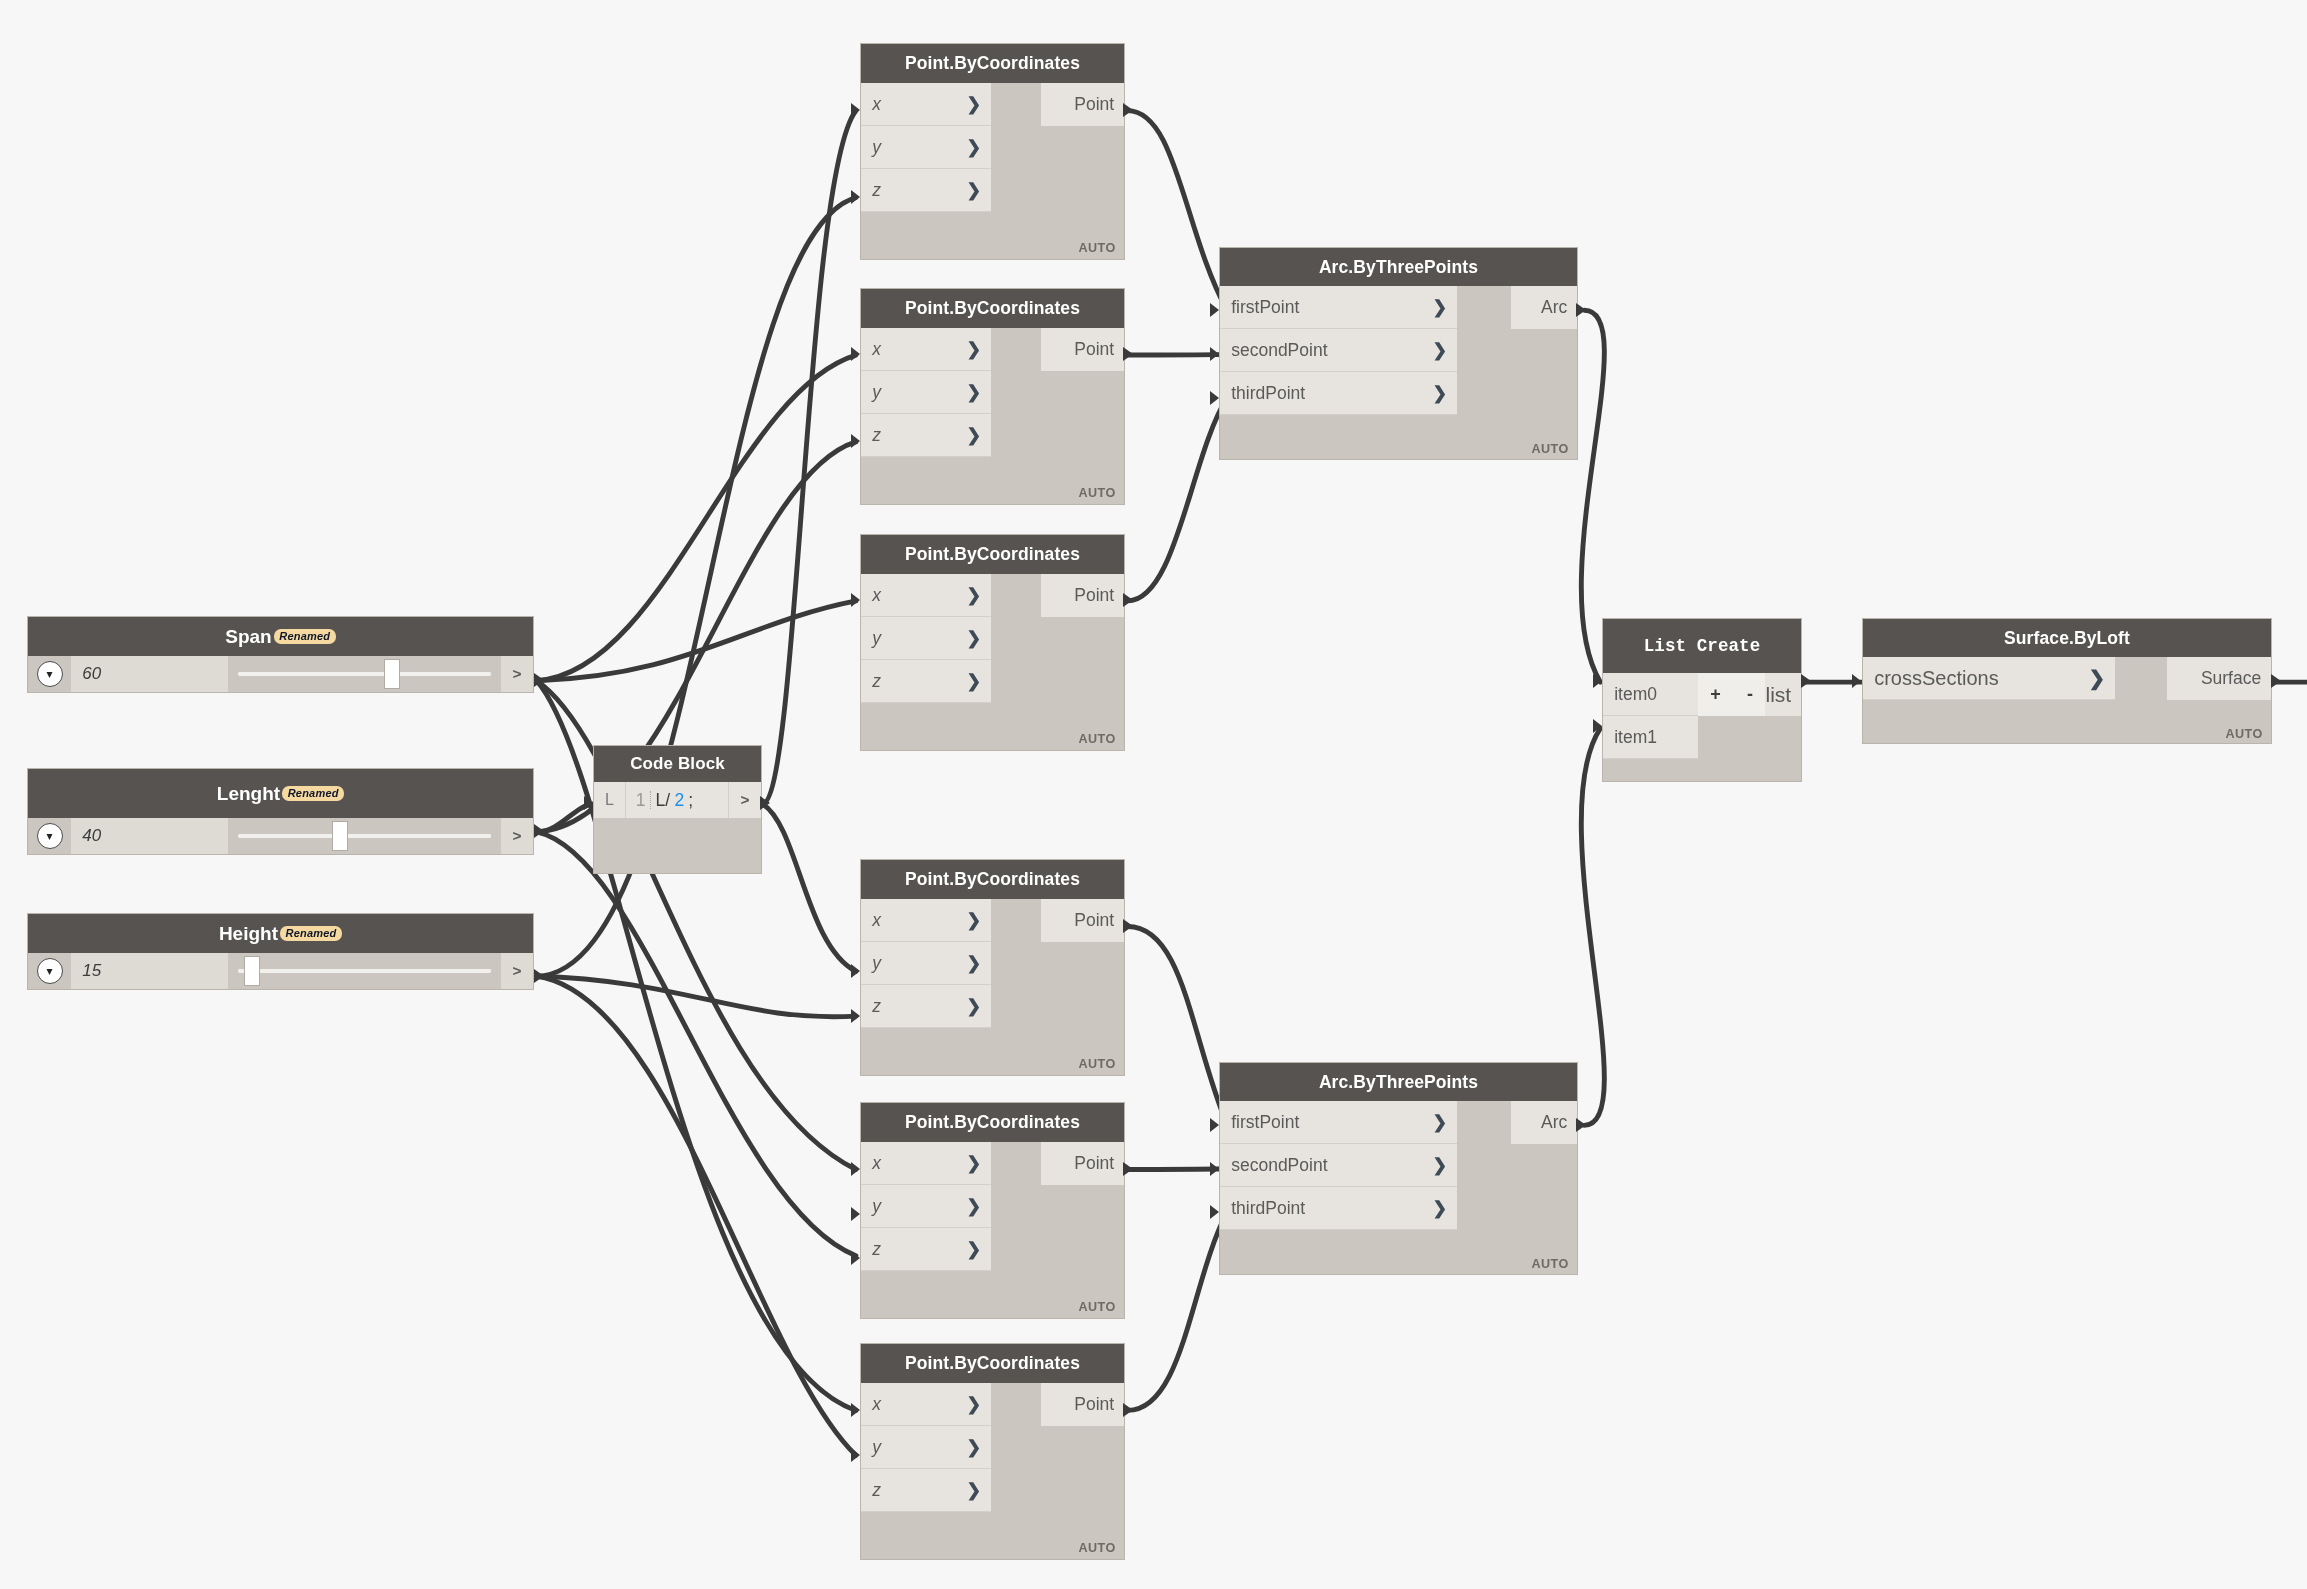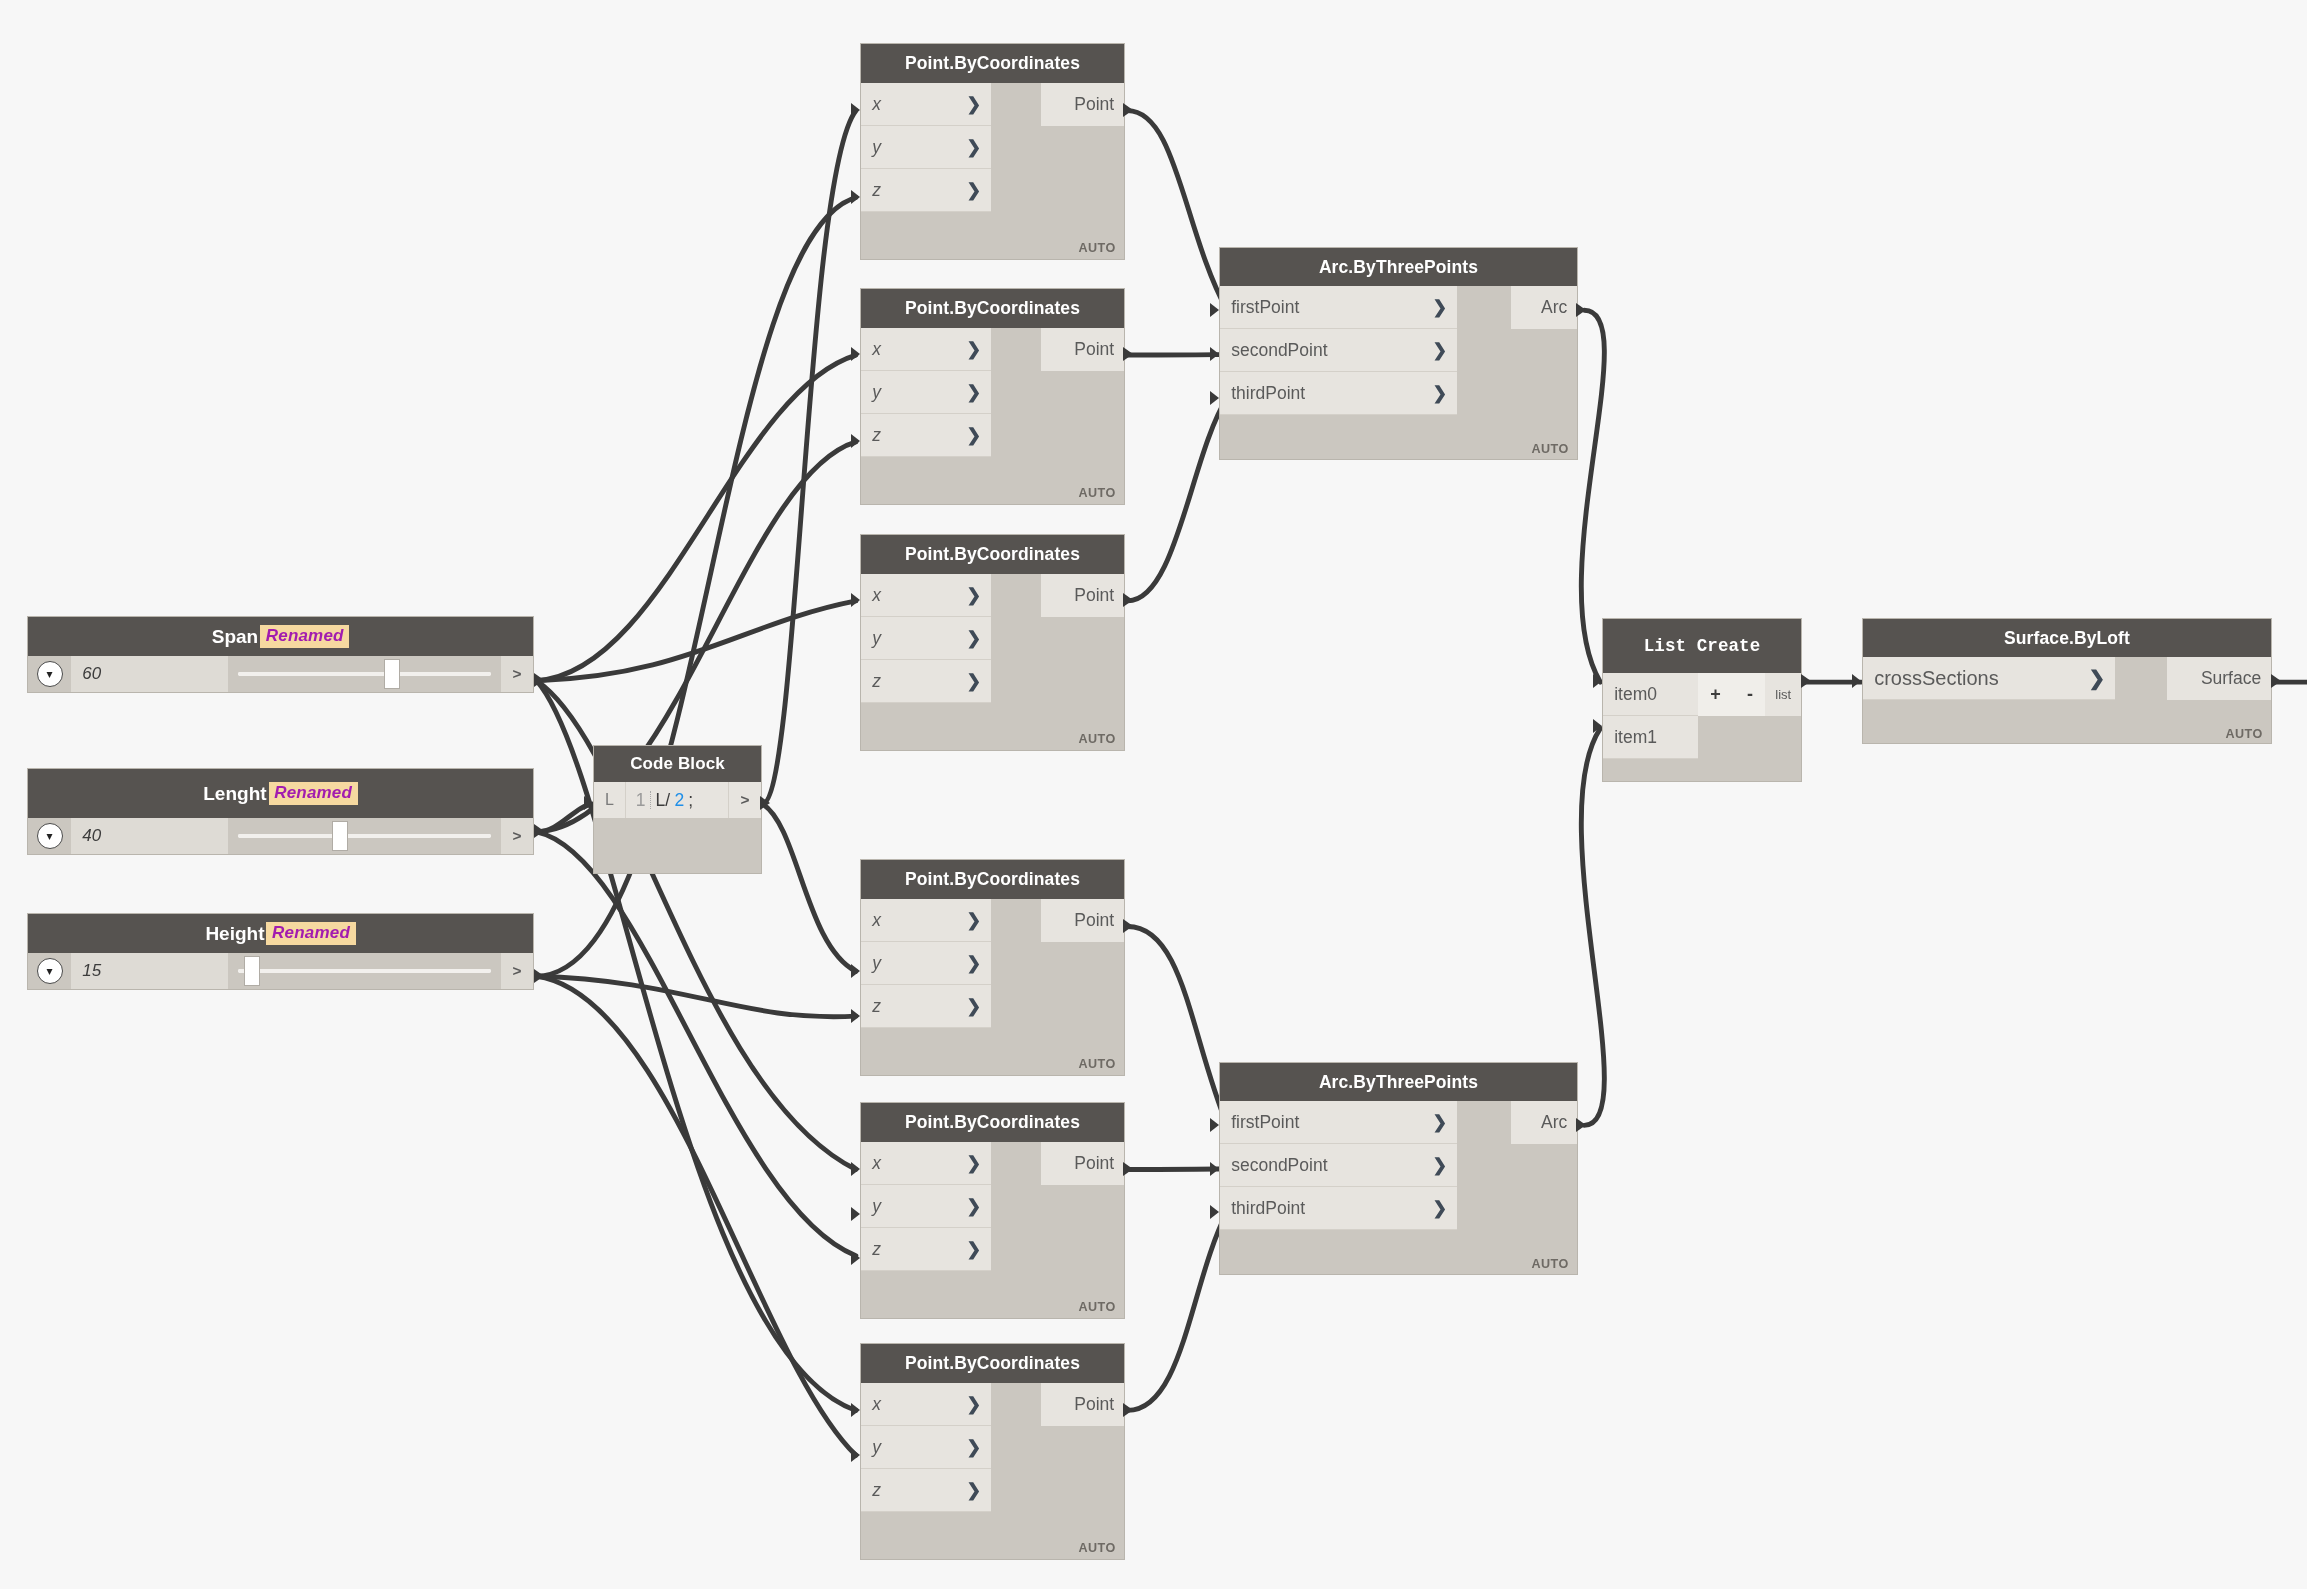--- a/index.html
+++ b/index.html
@@ -115,25 +115,25 @@
     background: #565350;
     color: #fff;
     font-weight: bold;
     display: flex;
     align-items: center;
     justify-content: center;
     gap: 2px;
   }
   .renamed-badge {
     background: #f6d9a0;
-    color: #a21caf;
+    color: #0f172a;
     font-style: italic;
     font-weight: bold;
-    font-size: 17px;
-    border-radius: 0;
+    font-size: 11px;
+    border-radius: 7px;
     padding: 1.4px 5.6px 2.1px 5.6px;
     letter-spacing: 0.2px;
   }
   .slider-row {
     display: flex;
     align-items: stretch;
     height: 36px;
     background: #cbc7c0;
   }
   .caret-cell {
@@ -579,21 +579,21 @@
       <div class="port-col" style="width:95px;">
         <div class="in-port non-italic" style="height:43px;font-size:17.5px;">
             <span class="pname">item0</span>
           </div>
         <div class="in-port non-italic" style="height:43px;font-size:17.5px;">
             <span class="pname">item1</span>
           </div>
       </div>
       <div class="lc-btn" style="left:95px;top:0;width:35px;height:43px;">+</div>
       <div class="lc-btn" style="left:130px;top:0;width:34px;height:43px;">-</div>
-      <div class="out-port" style="right:0;top:0;width:36px;height:43px;font-size:13px;">list</div>
+      <div class="out-port" style="right:0;top:0;width:36px;height:43px;font-size:21px;">list</div>
     </div>
   </div>
   <div class="nub in" style="left:1593px;top:674px;"></div>
   <div class="nub in" style="left:1593px;top:719px;"></div>
   <div class="nub out" style="left:1801px;top:674px;"></div>
 
   <div class="node" style="left:1862px;top:618px;width:410px;height:126px;">
     <div class="node-header" style="height:38px;font-size:17.5px;">Surface.ByLoft</div>
     <div class="node-body" style="height:88px;">
       <div class="port-col" style="width:252px;">

